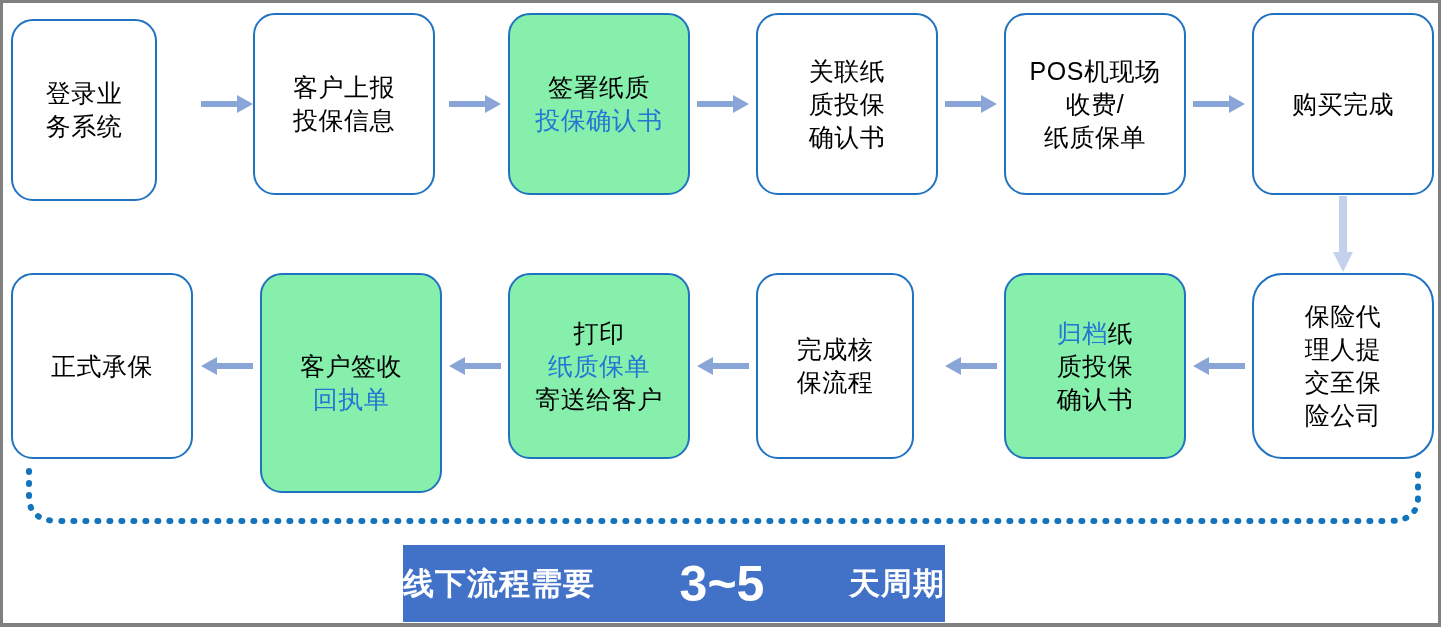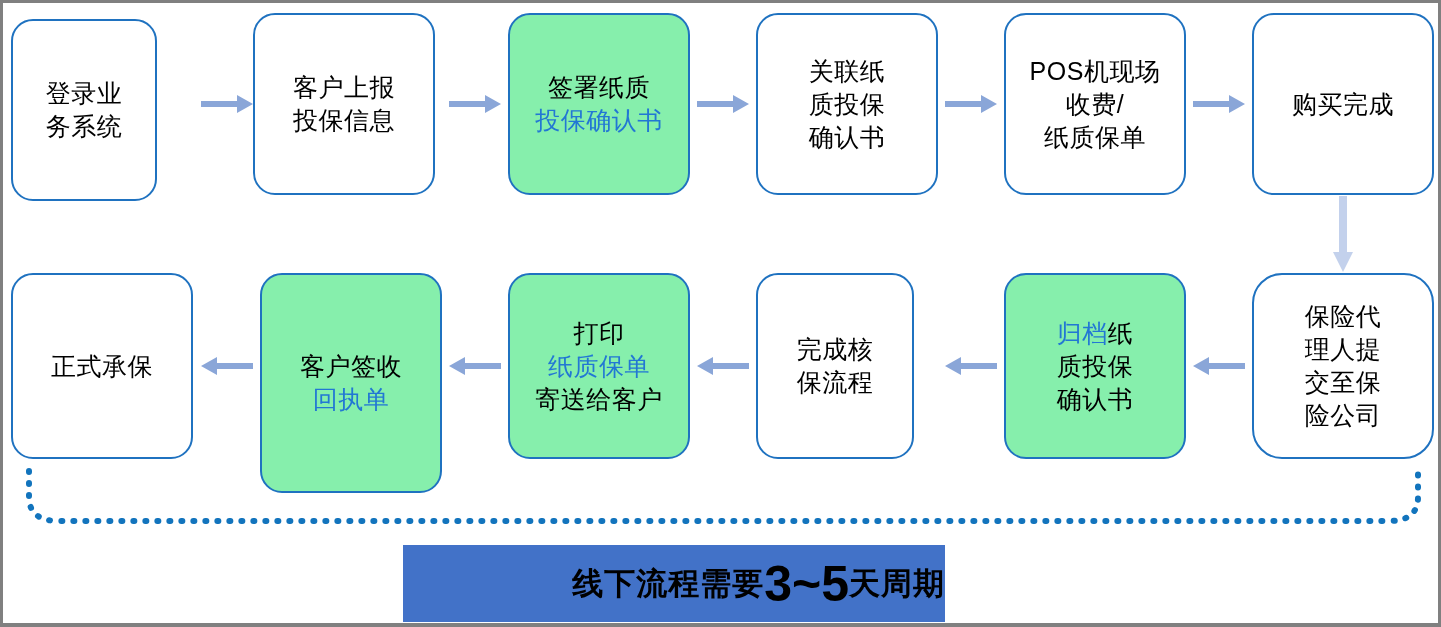--- a/index.html
+++ b/index.html
@@ -77,22 +77,22 @@
   
   .banner {
     position: absolute;
     left: 400px;
     top: 542px;
     width: 542px;
     height: 77px;
     background: #4272c8;
     display: flex;
     align-items: center;
-    justify-content: flex-end;
-    color: #000000;
+    justify-content: space-between;
+    color: #ffffff;
     font-weight: bold;
     font-size: 31px;
     letter-spacing: 1px;
     white-space: nowrap;
   }
   .banner .big {
     font-size: 50px;
     font-weight: bold;
     letter-spacing: 0px;
   }

